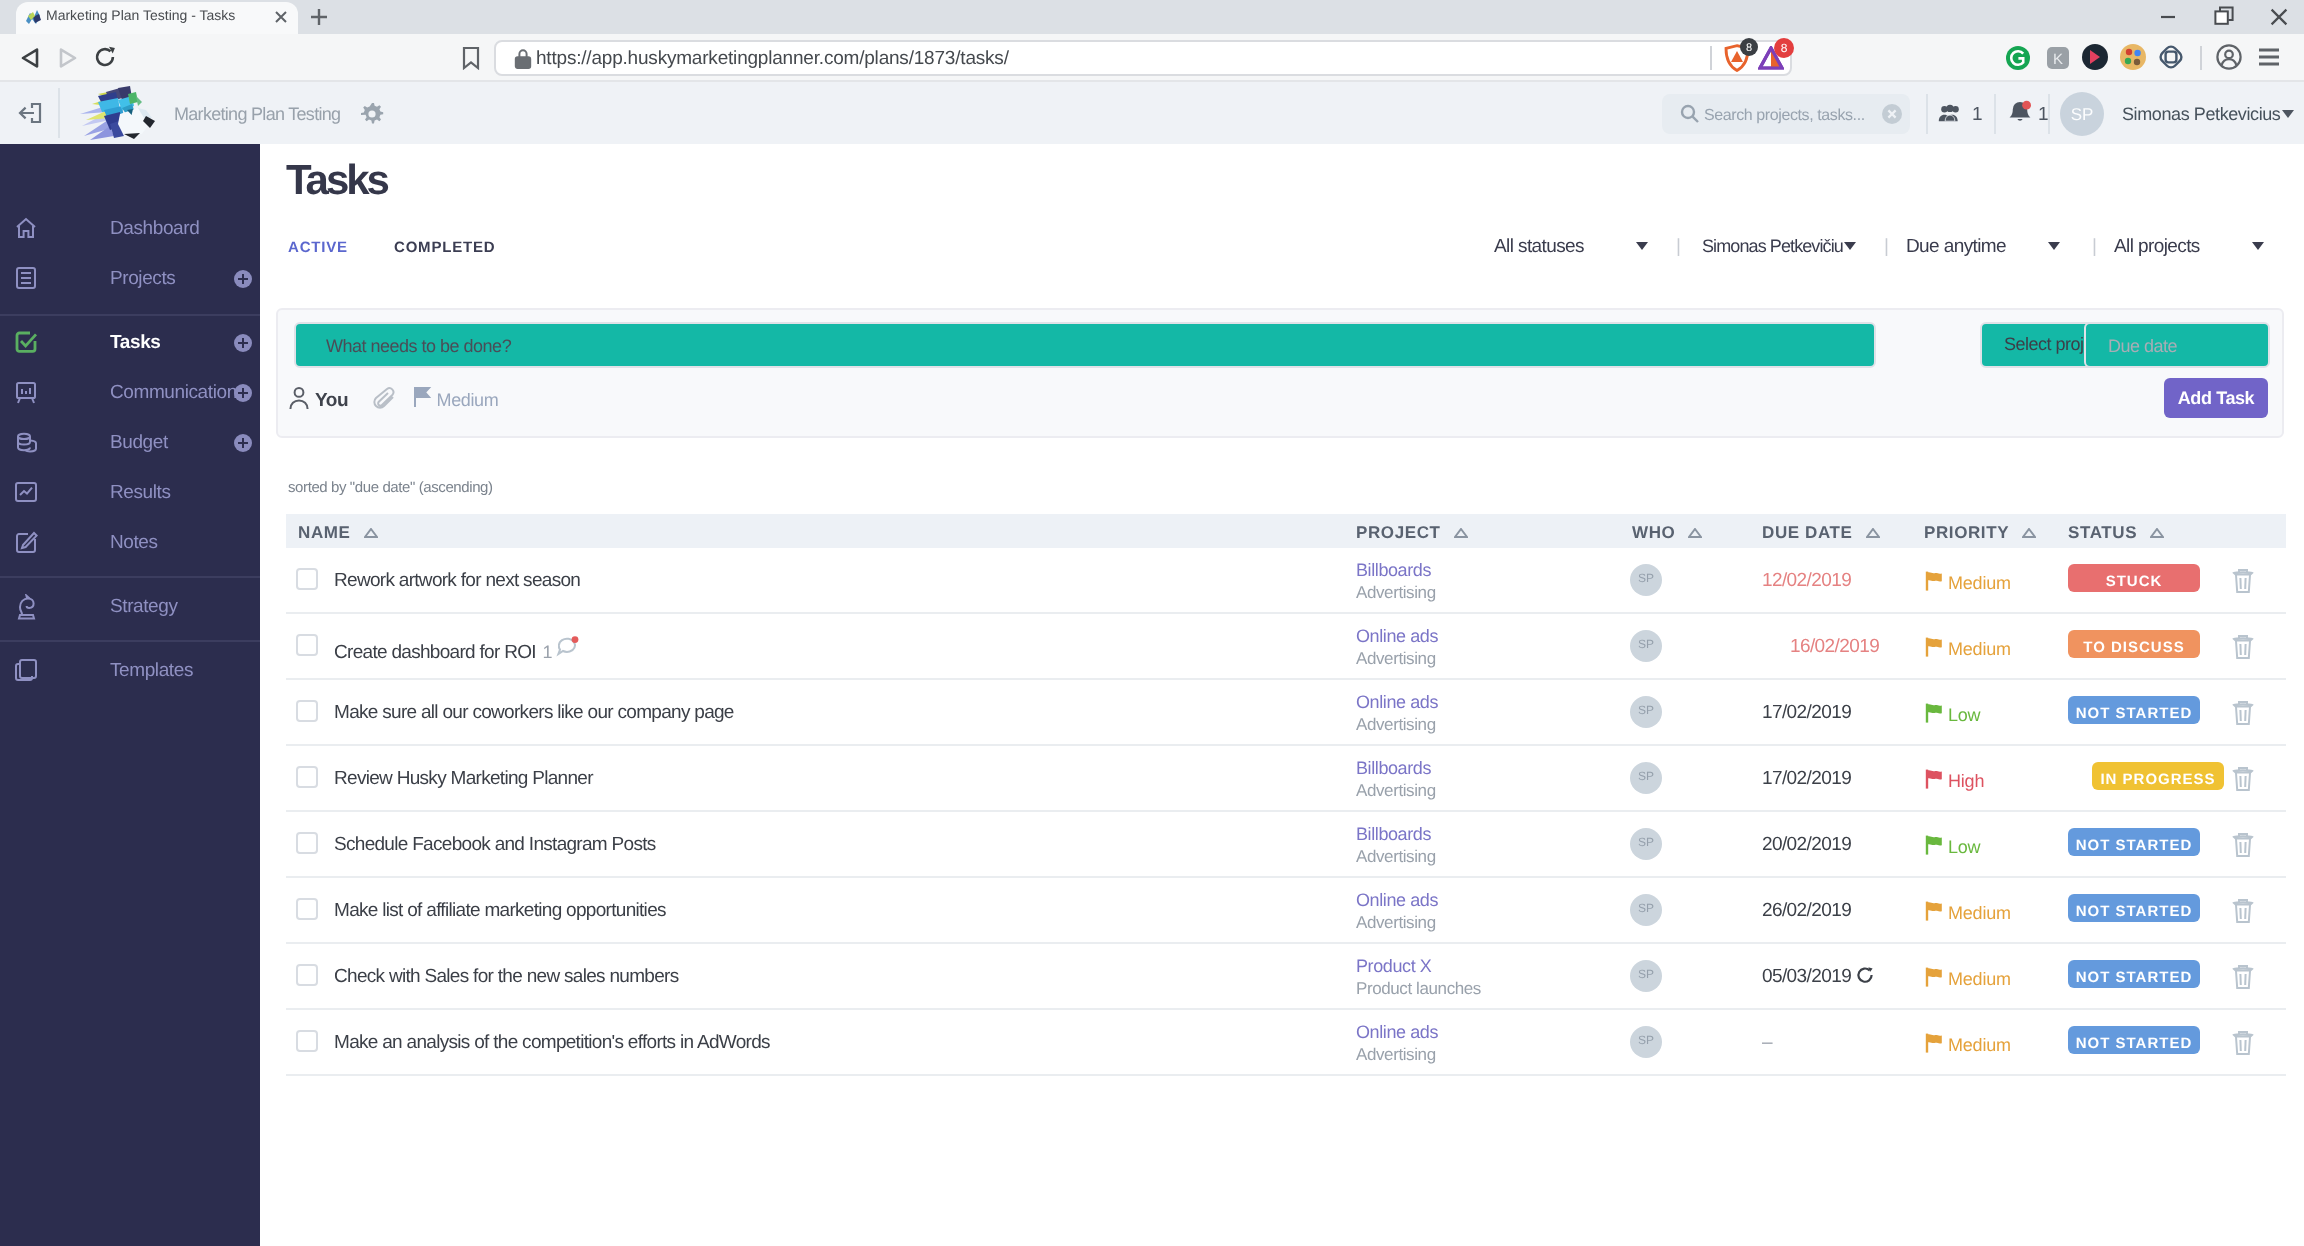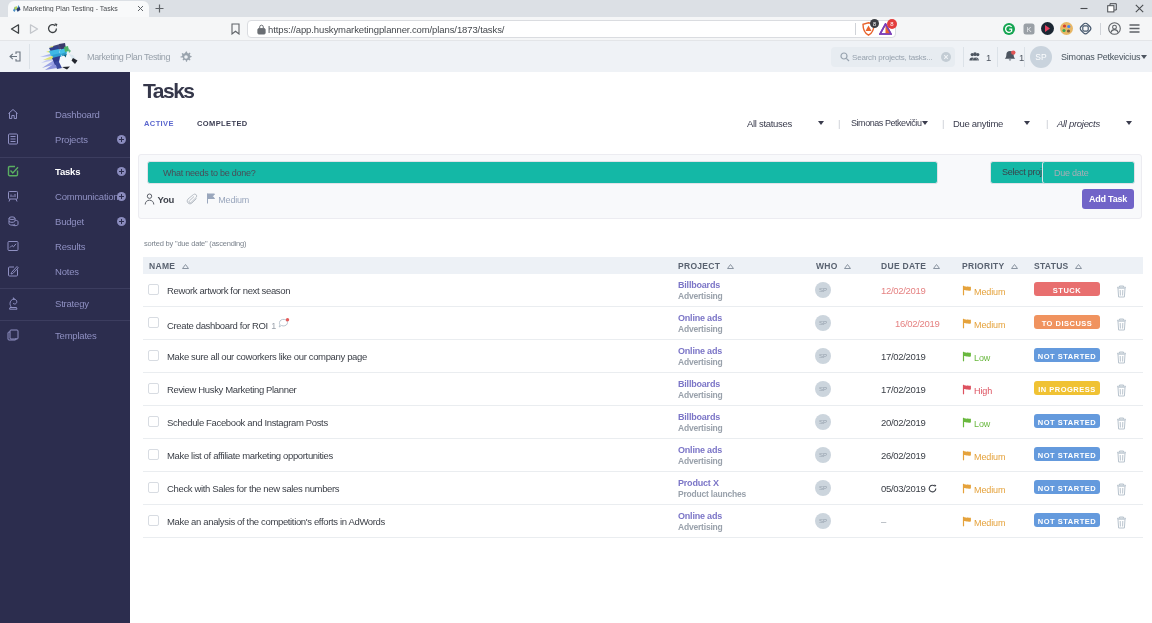--- a/index.html
+++ b/index.html
@@ -40,21 +40,21 @@
 .inp.phl::placeholder { color:#a8adb5; opacity:1; }
 #addtask { position:absolute; left:951px; top:117px; width:52px; height:20px; background:#7164c8; border-radius:3px; color:#fff; font-size:9px; font-weight:bold; text-align:center; line-height:20px; letter-spacing:-0.2px; }
 #sortedby { position:absolute; left:13px; top:167px; font-size:7.5px; color:#7b838d; letter-spacing:-0.2px; }
 
 #table { position:absolute; left:12px; top:185px; width:1000px; }
 #thead { position:absolute; left:0; top:0; width:1000px; height:17px; background:#edf1f6; font-size:8.5px; font-weight:bold; color:#596270; letter-spacing:.3px; }
 .th { position:absolute; top:4px; }
 .row { position:absolute; left:0; width:1000px; height:33px; border-bottom:1px solid #eaedf0; }
 .cb { position:absolute; left:5px; top:10px; width:11px; height:11px; border:1px solid #d8dce2; border-radius:2px; background:#fff; }
 .tname { position:absolute; left:24px; top:11px; font-size:9.5px; color:#3b3f47; white-space:nowrap; letter-spacing:-0.35px; }
-.proj { position:absolute; left:535px; top:6px; font-size:9px; color:#7b75c7; line-height:11px; letter-spacing:-0.2px;font-weight:bold; }
+.proj { position:absolute; left:535px; top:6px; font-size:9px; color:#7b75c7; line-height:11px; letter-spacing:-0.2px; }
 .proj .sub { color:#99a1ab; font-size:8.5px; }
 .who { position:absolute; left:672px; top:8px; width:16px; height:16px; border-radius:50%; background:#ccd5dd; color:#95a0ac; font-size:6px; text-align:center; line-height:16px; }
 .date { position:absolute; left:738px; top:11px; font-size:9.5px; color:#3c4048; letter-spacing:-0.3px; }
 .pri { position:absolute; left:819px; top:11px; font-size:9px; letter-spacing:-0.1px; }
 .badge { position:absolute; left:891px; top:8px; width:66px; height:14px; border-radius:3px; color:#fff; font-size:7.5px; font-weight:bold; letter-spacing:.5px; text-align:center; line-height:17px; }
 .trash { position:absolute; left:973px; top:10px; }
 .cmt { color:#9aa1ab; font-size:9px; margin-left:1px; }
 .sorti { margin-left:4px; }
 .caret { display:inline-block; width:0; height:0; border-left:3.5px solid transparent; border-right:3.5px solid transparent; border-top:4.5px solid #3a3c4d; vertical-align:1px; }
 </style>
@@ -311,21 +311,21 @@
 <div id="filters">
   <span class="fitem" style="left:616px;">All statuses</span>
       <span class="caret" style="position:absolute; left:687px; top:3px;"></span>
   <span class="fitem fsep2" style="left:707px;">|</span>
   <span class="fitem" style="left:720px; font-size:9px; letter-spacing:-0.45px;">Simonas Petkevičiu</span>
       <span class="caret" style="position:absolute; left:791px; top:3px;"></span>
   <span class="fitem fsep2" style="left:811px;">|</span>
   <span class="fitem" style="left:822px;">Due anytime</span>
       <span class="caret" style="position:absolute; left:893px; top:3px;"></span>
   <span class="fitem fsep2" style="left:915px;">|</span>
-  <span class="fitem" style="left:926px;font-style:italic;">All projects</span>
+  <span class="fitem" style="left:926px;">All projects</span>
       <span class="caret" style="position:absolute; left:995px; top:3px;"></span>
 </div>
 <div id="panel">
   <input class="inp" style="left: 8px; top: 6px; width: 791px; height: 23px; padding-left: 15px; color: rgb(74, 77, 87);" value="" placeholder="What needs to be done?">
   <div class="inp" style="left:851px; top:6px; width:88px; height:23px; line-height:21px; padding-left:11px; color:#3c3f48;">Select project...<span class="caret" style="position:absolute; right:8px; top:9px;"></span></div>
   <input class="inp phl" style="left: 903px; top: 6px; width: 93px; height: 23px; padding-left: 11px;" value="" placeholder="Due date">
   <div style="position:absolute; left:5px; top:38px; font-size:9.5px; color:#3f434c; letter-spacing:-0.2px;">
     <svg width="11" height="12" viewBox="0 0 11 12" fill="none" stroke="#5a5e67" style="vertical-align:-2px;">
           <circle cx="5.5" cy="3.2" r="2.2"></circle>
           <path d="M1.2 11.5 c0-2.6 1.9-4.3 4.3-4.3 s4.3 1.7 4.3 4.3"></path>
@@ -425,21 +425,21 @@
   <div class="row" style="top:116px;">
     <span class="cb"></span>
         <span class="tname">Review Husky Marketing Planner</span>
     <span class="proj">Billboards<br><span class="sub">Advertising</span></span>
     <span class="who">SP</span>
     <span class="date">17/02/2019</span>
     <span class="pri" style="color:#dd5260;"><svg width="10" height="11" viewBox="0 0 10 11" style="vertical-align:-1.5px; margin-right:2px;">
             <path d="M1.5 10.3 V0.8" stroke="currentColor" stroke-width="1.2"></path>
             <path d="M1.5 1.4 C3 0.7 4 1.9 5.3 1.6 C6.6 1.3 7.2 2.1 8.9 1.7 V5.6 C7.2 6 6.6 5.2 5.3 5.5 C4 5.8 3 4.6 1.5 5.3 Z" fill="currentColor"></path>
           </svg>High</span>
-    <span class="badge" style="background:#f0c233;">IN PROGRESS</span>
+    <span class="badge" style="background:#f0c233;margin-left:12px;">IN PROGRESS</span>
     <span class="trash"><svg width="11" height="13" viewBox="0 0 11 13" fill="none" stroke="#b9c4ce">
             <path d="M3.5 2 V1 H7.5 V2"></path>
             <path d="M1 2.5 C2 2 9 2 10 2.5 L9.2 3.2 H1.8 Z"></path>
             <path d="M2 3.5 L2.6 12 H8.4 L9 3.5"></path>
             <line x1="4.2" y1="5" x2="4.4" y2="10.5"></line>
             <line x1="6.8" y1="5" x2="6.6" y2="10.5"></line>
           </svg></span>
   </div>
   <div class="row" style="top:149px;">
     <span class="cb"></span>

